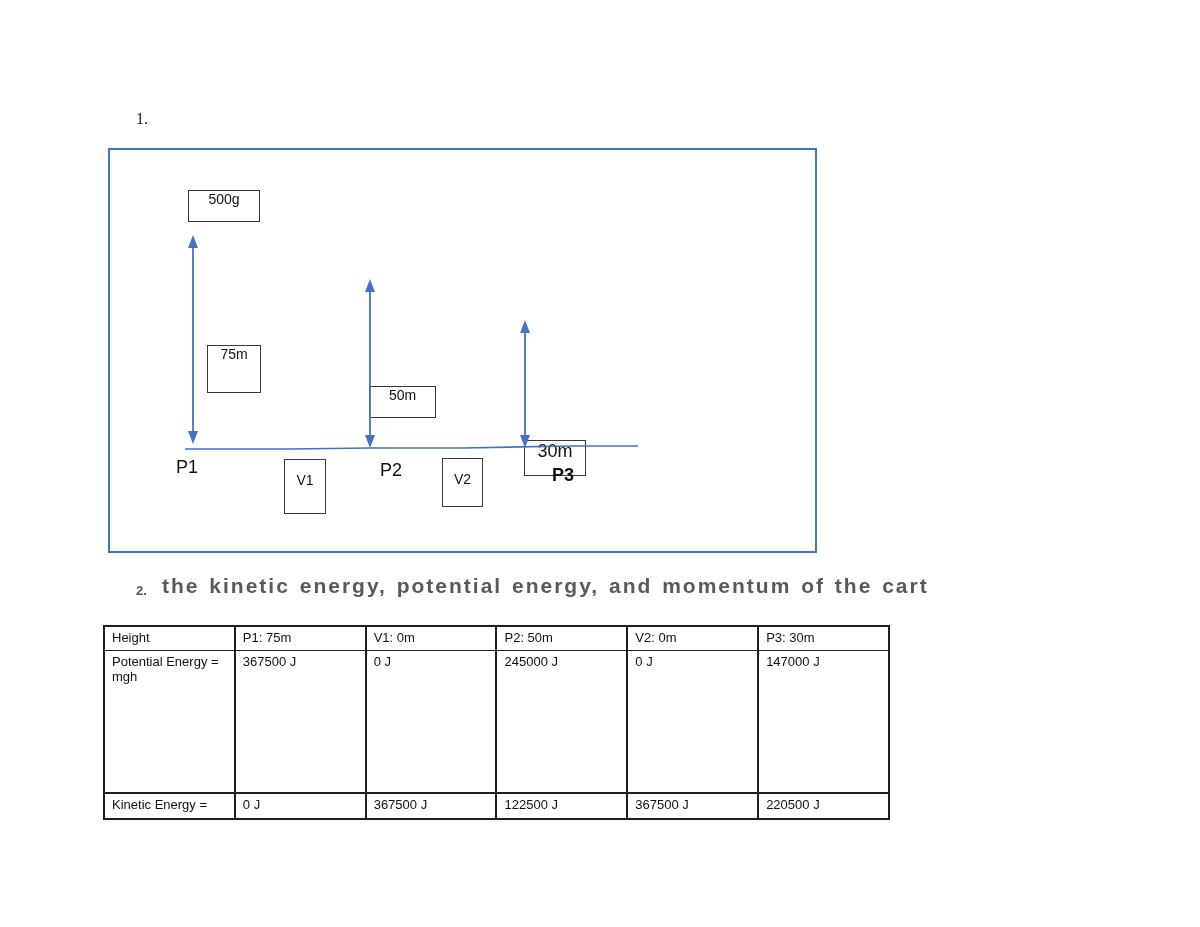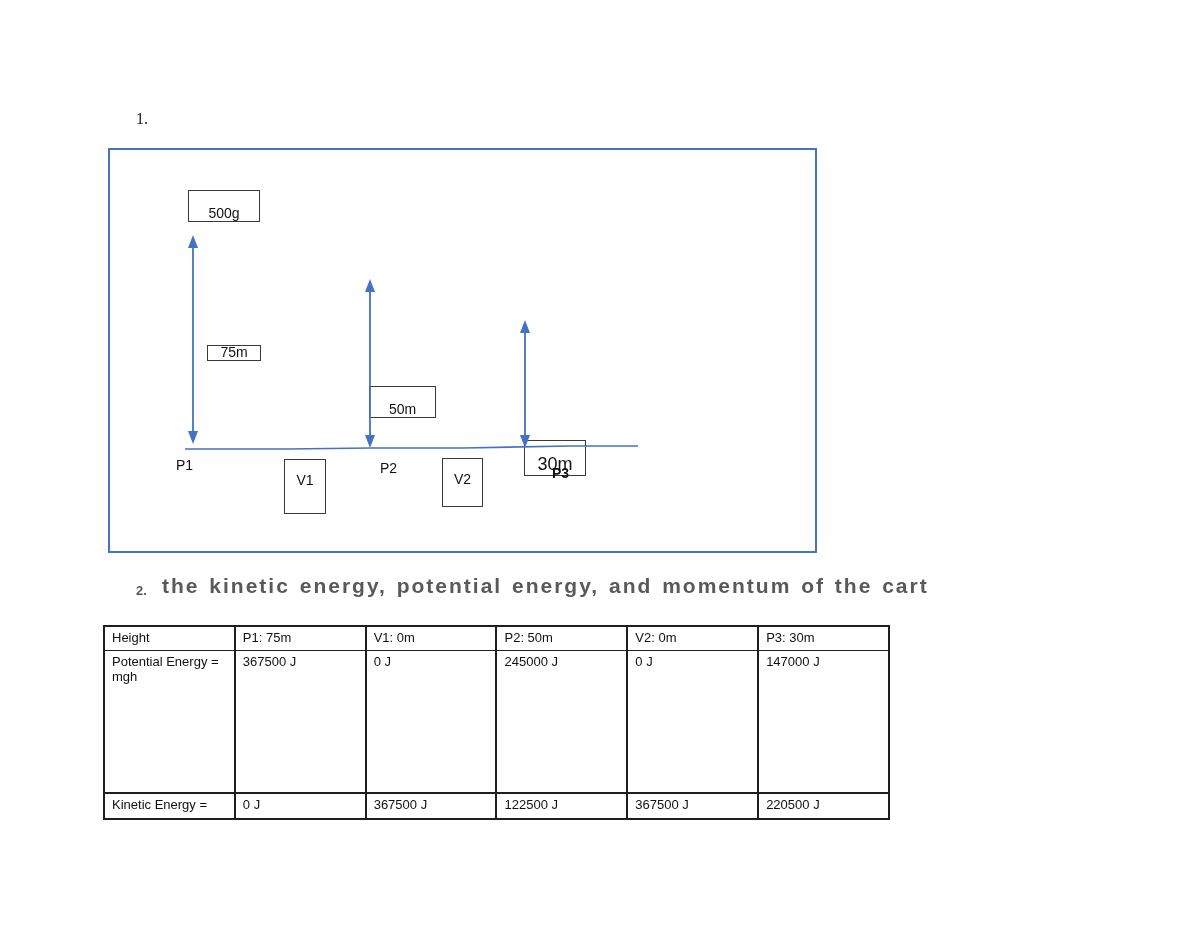--- a/index.html
+++ b/index.html
@@ -29,33 +29,33 @@
   .diagram-frame{
     position:absolute;inset:0;
     border:2px solid var(--accent);
     box-sizing:border-box;
   }
   .label-box{
     position:absolute;
     border:1px solid var(--box-border);
     background:#ffffff;
     box-sizing:border-box;
-    display:flex;align-items:flex-end;justify-content:center;
+    display:flex;align-items:flex-start;justify-content:center;
     font-size:14px;color:#111;
     z-index:2;
   }
   .mass-box{left:80px;top:42px;width:72px;height:32px;}
-  .h75-box{left:99px;top:197px;width:54px;height:16px;}
+  .h75-box{left:99px;top:197px;width:54px;height:48px;}
   .h50-box{left:261px;top:238px;width:67px;height:32px;}
   .h30-box{left:416px;top:260px;width:62px;height:36px;font-size:18px;margin-top:32px;}
   .v-box{justify-content:center;align-items:flex-start;padding-top:12px;}
   .v1-box{left:176px;top:311px;width:42px;height:55px;}
   .v2-box{left:334px;top:310px;width:41px;height:49px;}
   .point-label{
-    position:absolute;font-size:14px;color:#111;z-index:2;
+    position:absolute;font-size:18px;color:#111;z-index:2;
   }
   .p1-label{left:68px;top:309px;}
   .p2-label{left:272px;top:312px;}
   .p3-label{left:444px;top:317px;font-weight:bold;}
   .arrow-layer{
     position:absolute;left:0;top:0;width:709px;height:405px;
     z-index:3;pointer-events:none;
   }
   
   .item-number-2{

